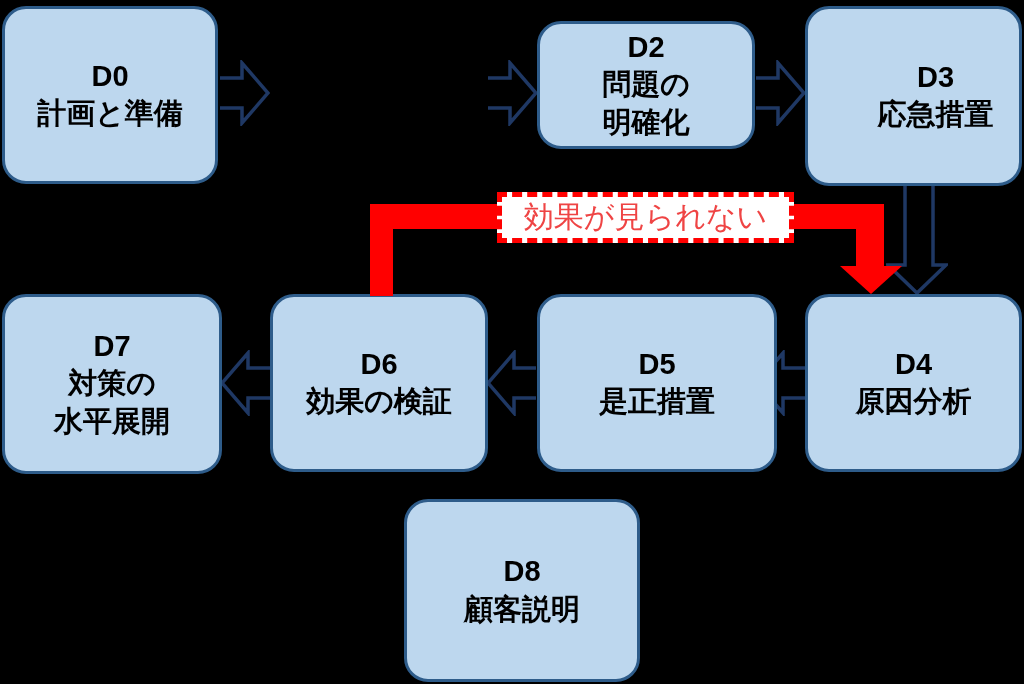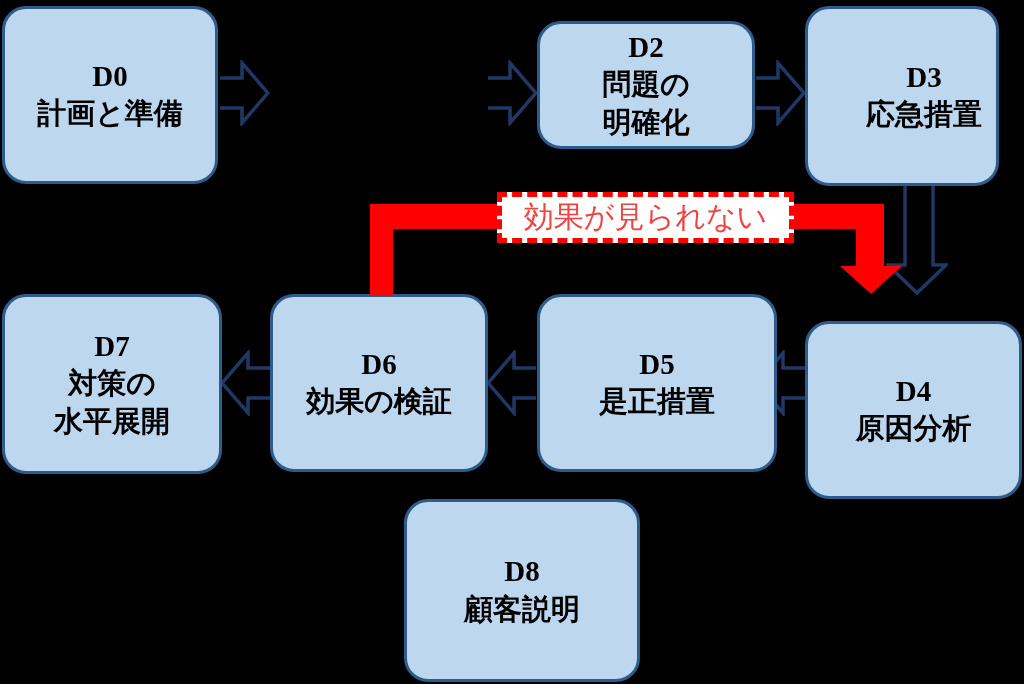--- a/index.html
+++ b/index.html
@@ -6,21 +6,21 @@
     margin: 0;
     padding: 0;
     background: #000000;
   }
   #canvas {
     position: relative;
     width: 1024px;
     height: 684px;
     background: #000000;
     overflow: hidden;
-    font-family: Liberation Serif, serif;
+    font-family: Liberation Sans, sans-serif;
   }
   .box {
     position: absolute;
     background: #BDD7EE;
     border: 3px solid #2E5C8A;
     border-radius: 24px;
     box-sizing: border-box;
     display: flex;
     align-items: center;
     justify-content: center;
@@ -28,25 +28,25 @@
     color: #000000;
     font-size: 29px;
     font-weight: 700;
     line-height: 1.28;
     white-space: pre-line;
     z-index: 2;
   }
   .box-d0 { left: 2px;   top: 6px;   width: 216px; height: 178px; }
   .box-d1 { left: 270px; top: 6px;   width: 217px; height: 178px; }
   .box-d2 { left: 537px; top: 21px;   width: 218px; height: 128px; }
-  .box-d3 { left: 805px; top: 6px;   width: 194px; height: 180px; padding-left: 44px; }
+  .box-d3 { left: 805px; top: 6px;   width: 217px; height: 180px; padding-left: 44px; }
   .box-d7 { left: 2px;   top: 294px; width: 220px; height: 180px; }
   .box-d6 { left: 270px; top: 294px; width: 218px; height: 178px; }
   .box-d5 { left: 537px; top: 294px; width: 240px; height: 178px; }
-  .box-d4 { left: 805px; top: 294px; width: 217px; height: 178px; margin-top: 27px; }
+  .box-d4 { left: 805px; top: 294px; width: 217px; height: 178px; }
   .box-d8 { left: 404px; top: 499px; width: 236px; height: 183px; }
 
   .flow-arrow {
     position: absolute;
     z-index: 1;
   }
   .flow-arrow path {
     fill: none;
     stroke: #1F3864;
     stroke-width: 3.5;

